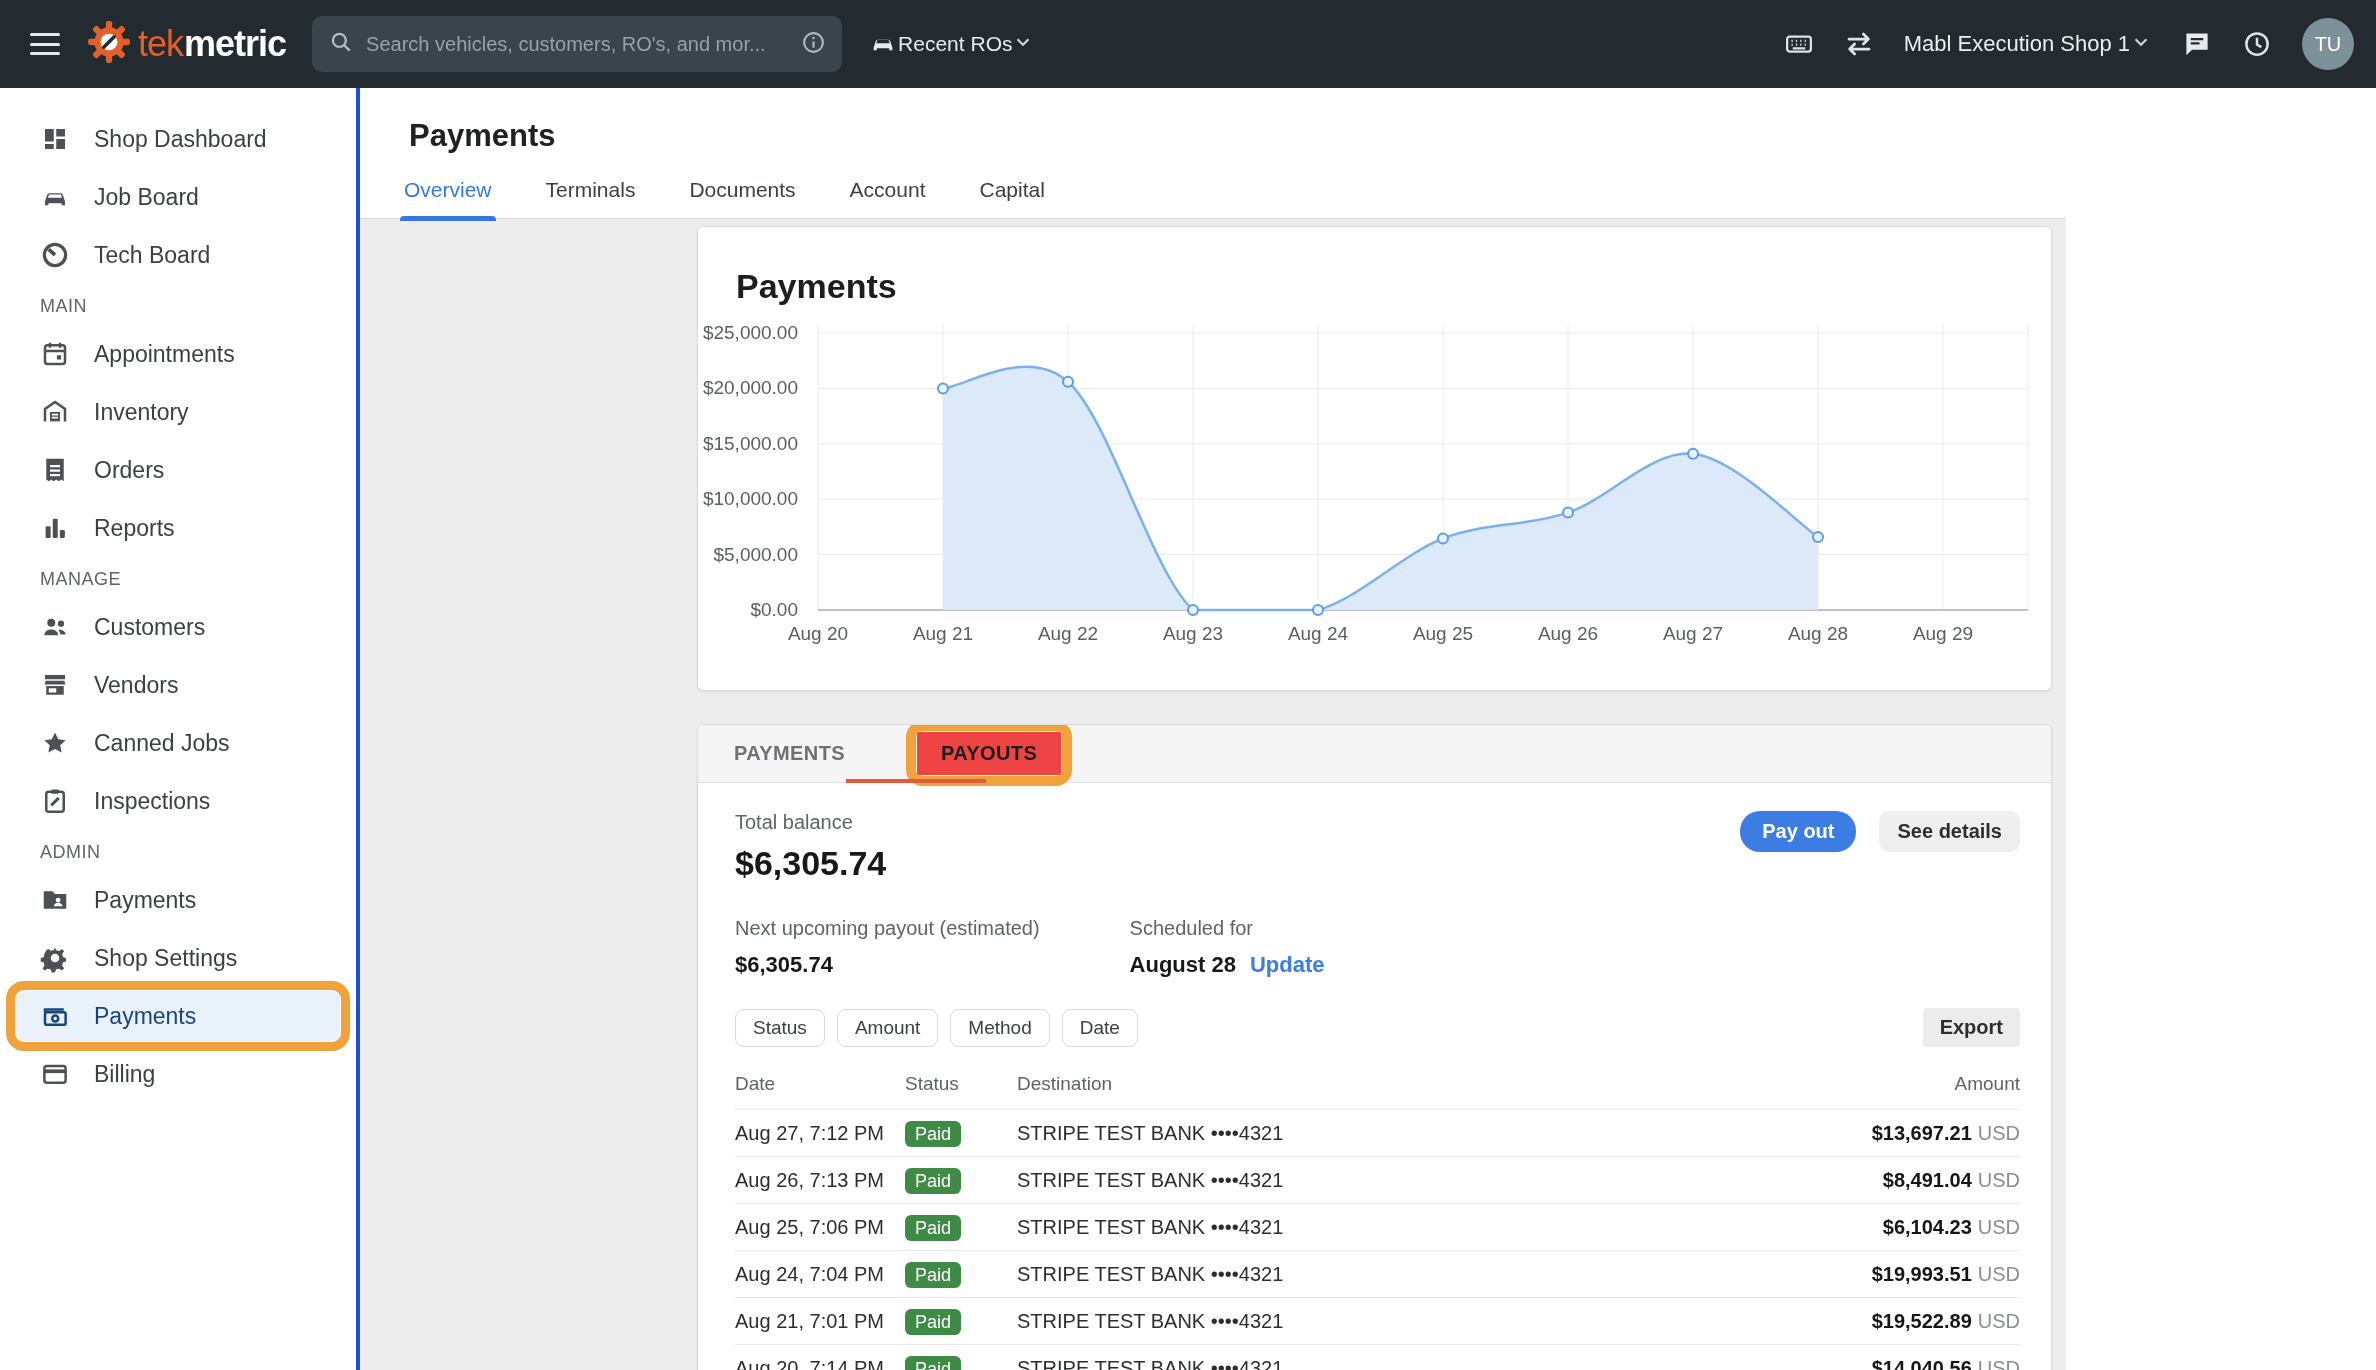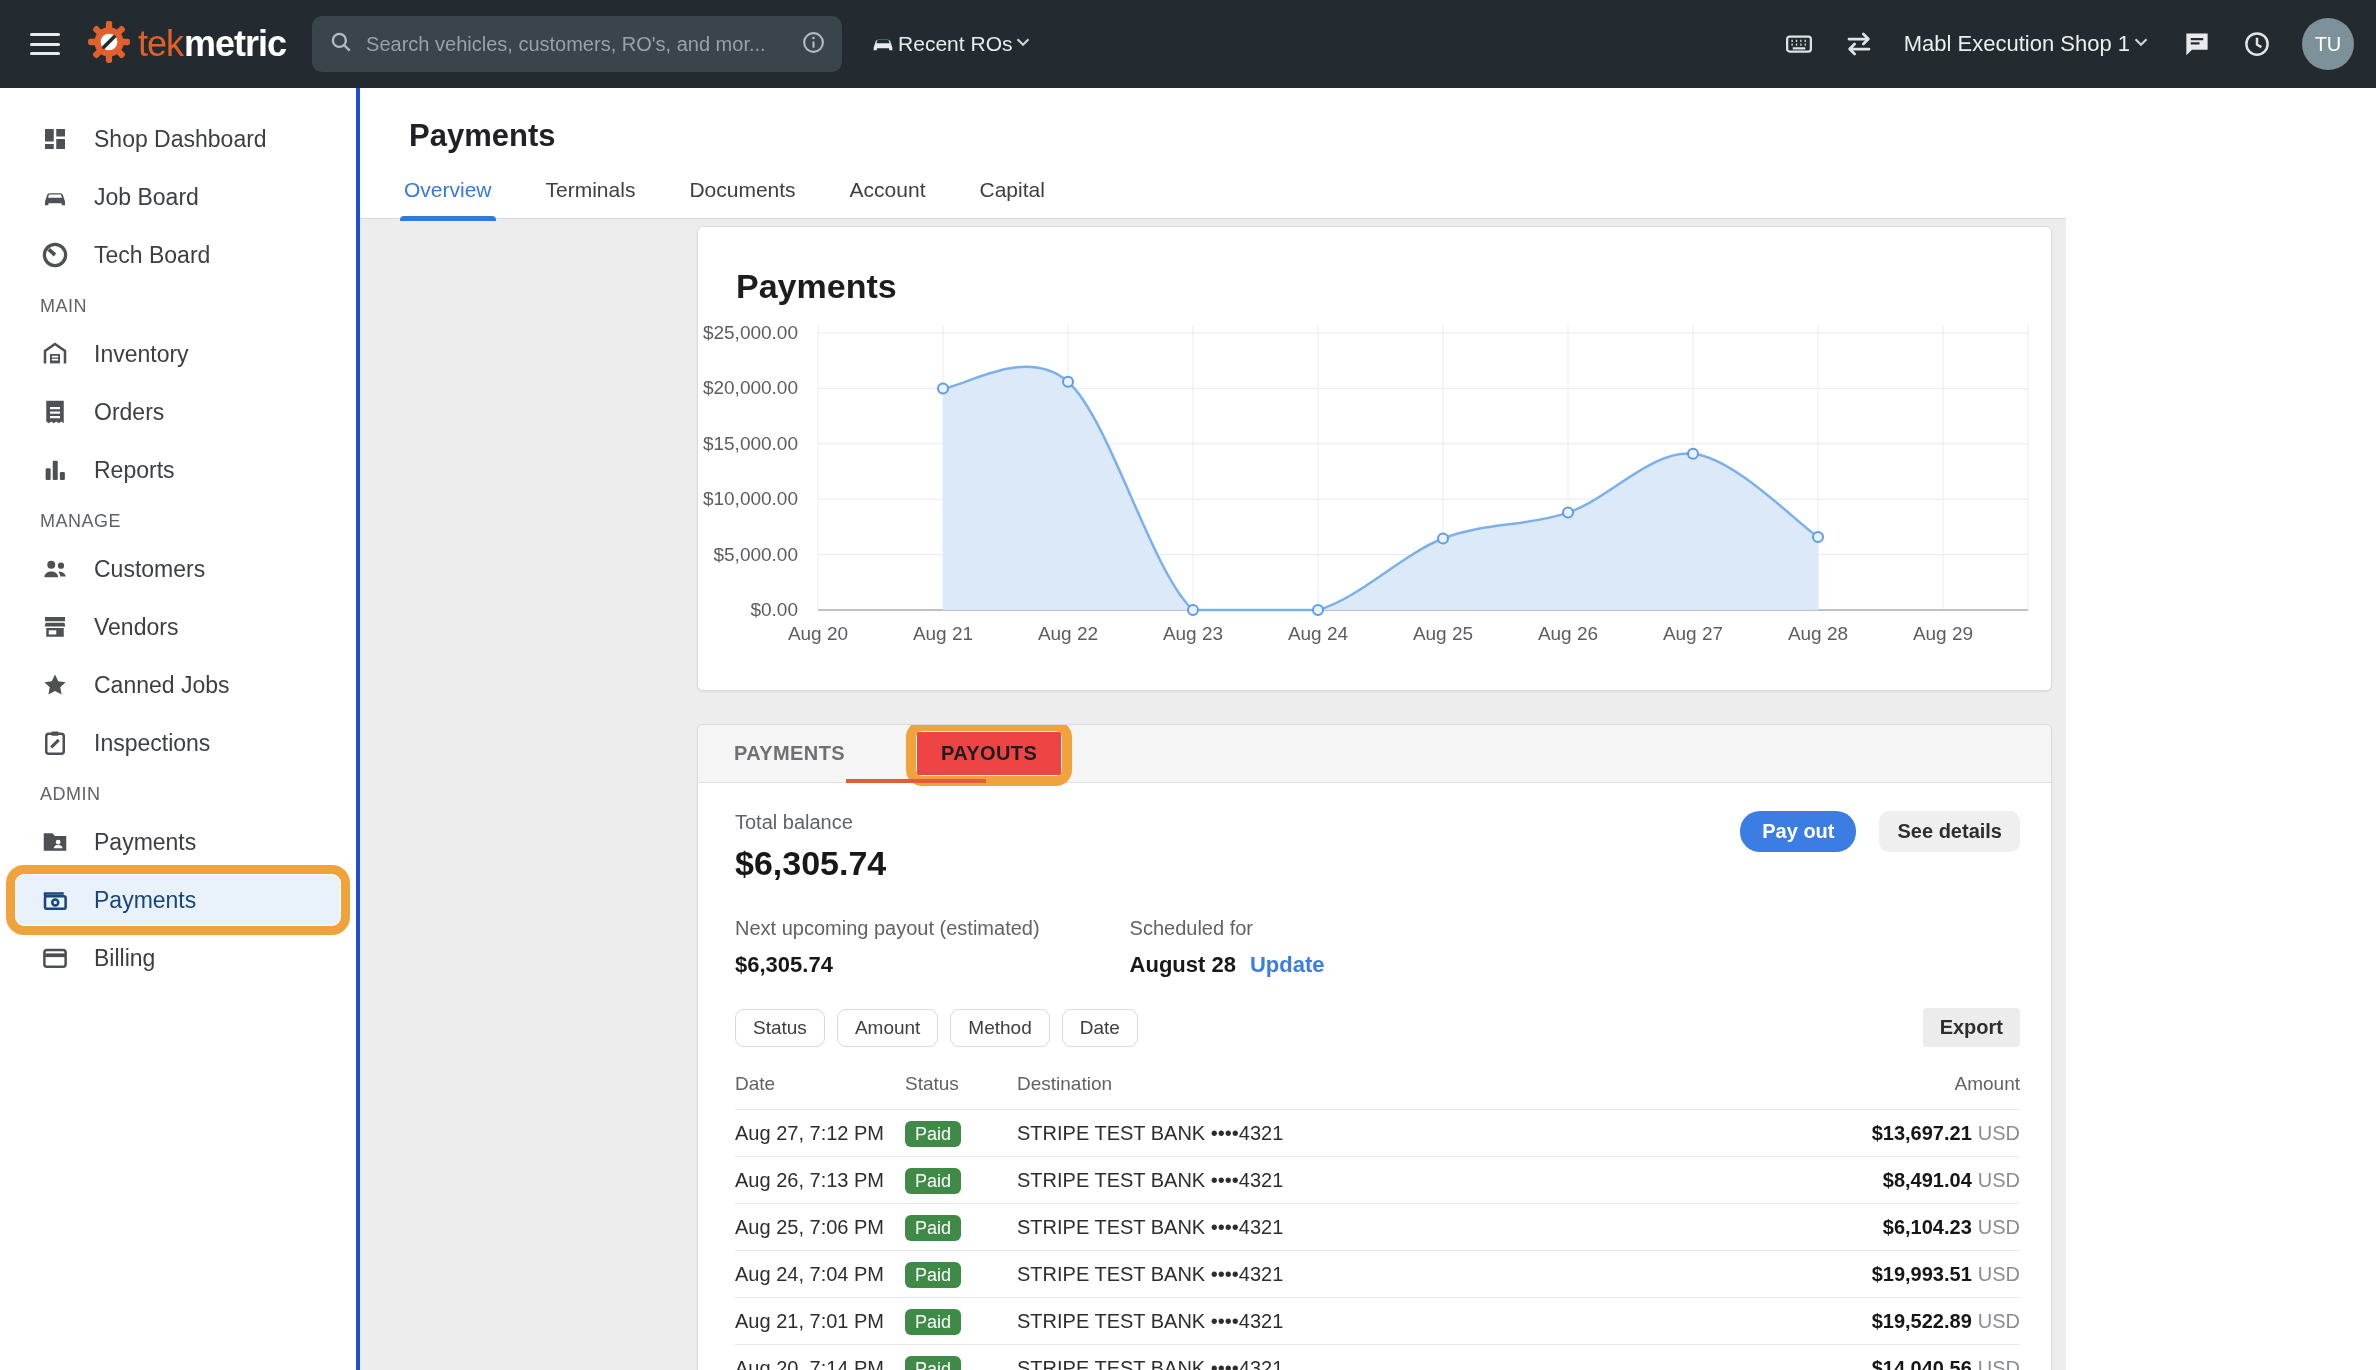--- a/index.html
+++ b/index.html
@@ -230,20 +230,30 @@
         <svg width="30" height="30" viewBox="0 0 24 24" fill="none" stroke="currentColor" stroke-width="2.6">
           <circle cx="12" cy="12" r="8.5"></circle>
             <path d="M12 12L7 7.5" stroke-width="3"></path>
         </svg>
       </span>
       <span>Tech Board</span>
     </div>
 
     <div class="side-section">MAIN</div>
 
+    <div class="side-item">
+      <span class="sicon">
+        <svg width="30" height="30" viewBox="0 0 24 24" fill="none" stroke="currentColor" stroke-width="2">
+          <rect x="4" y="5" width="16" height="15" rx="2"></rect>
+            <path d="M4 9.5h16M8 3v4M16 3v4"></path>
+            <rect x="13.5" y="13" width="3.4" height="3.4" fill="currentColor" stroke="none"></rect>
+        </svg>
+      </span>
+      <span>Appointments</span>
+    </div>
 
     <div class="side-item">
       <span class="sicon">
         <svg width="30" height="30" viewBox="0 0 24 24" fill="none" stroke="currentColor" stroke-width="2">
           <path d="M4 19.5V9.5L12 4l8 5.5v10"></path>
             <rect x="8" y="12" width="8" height="7.5" fill="currentColor" stroke="none"></rect>
           <path d="M9.5 14h5M9.5 16.5h5" stroke="#fff" stroke-width="1.4"></path>
         </svg>
       </span>
       <span>Inventory</span>
@@ -320,20 +330,29 @@
       <span class="sicon">
         <svg width="30" height="30" viewBox="0 0 24 24" fill="currentColor">
           <path d="M3 5h7l2 2.2h9V19H3z"></path>
           <circle cx="14.5" cy="12" r="1.9" fill="#fff"></circle>
             <path d="M11 17c0-1.9 1.8-2.9 3.5-2.9S18 15.1 18 17z" fill="#fff"></path>
         </svg>
       </span>
       <span>Payments</span>
     </div>
 
+    <div class="side-item">
+      <span class="sicon">
+        <svg width="30" height="30" viewBox="0 0 24 24" fill="currentColor">
+          <path d="M12 2.6l1 2.7 2.8.6 2.2-1.7 2 2-1.7 2.2.6 2.8 2.7 1-0 2.8-2.7 1-.6 2.8 1.7 2.2-2 2-2.2-1.7-2.8.6-1 2.7h-2.8l-1-2.7-2.8-.6-2.2 1.7-2-2 1.7-2.2-.6-2.8-2.7-1v-2.8l2.7-1 .6-2.8L4.1 6l2-2 2.2 1.7 2.8-.6 1-2.7z" transform="scale(.92) translate(1,1)"></path>
+          <circle cx="12" cy="12" r="3.4" fill="#fff"></circle>
+        </svg>
+      </span>
+      <span>Shop Settings</span>
+    </div>
 
     <div class="side-item active">
       <div class="ann-ring"></div>
       <span class="sicon">
         <svg width="30" height="30" viewBox="0 0 24 24" fill="none" stroke="currentColor" stroke-width="2">
           <path d="M4 9V6.8h15"></path>
             <rect x="4" y="9" width="16.5" height="10" rx="1.5"></rect>
             <circle cx="12.2" cy="14" r="2.4"></circle>
         </svg>
       </span>

